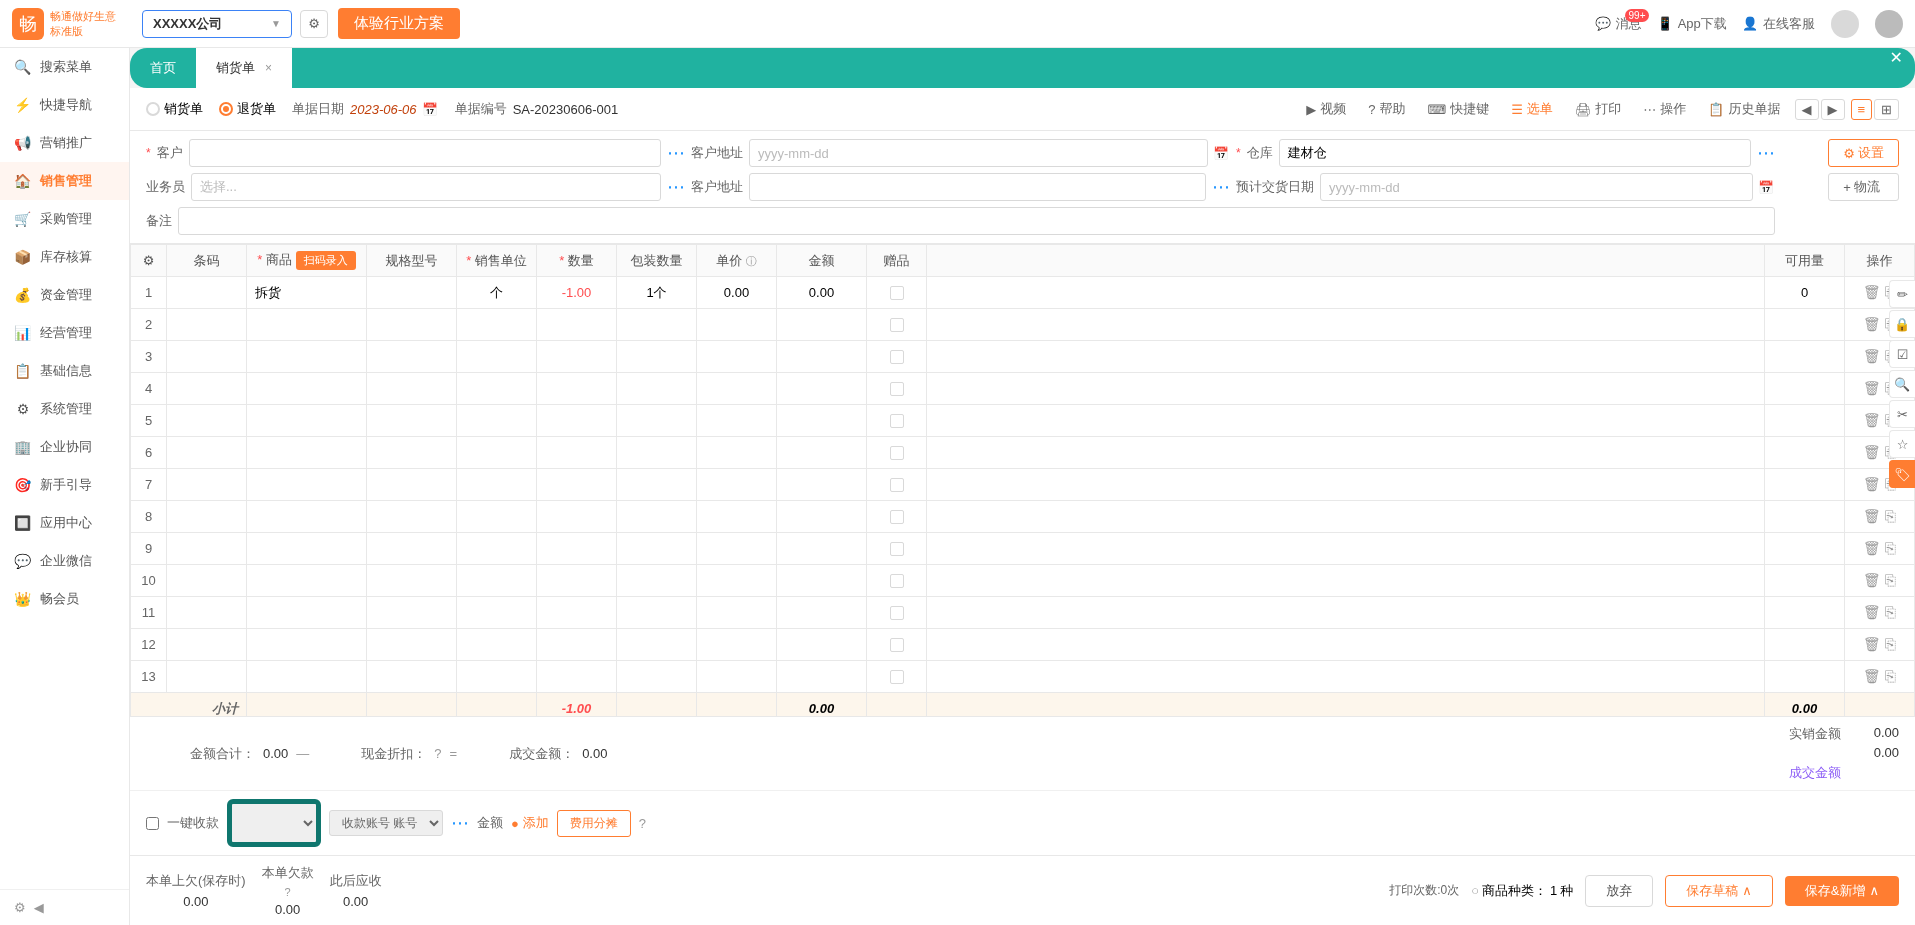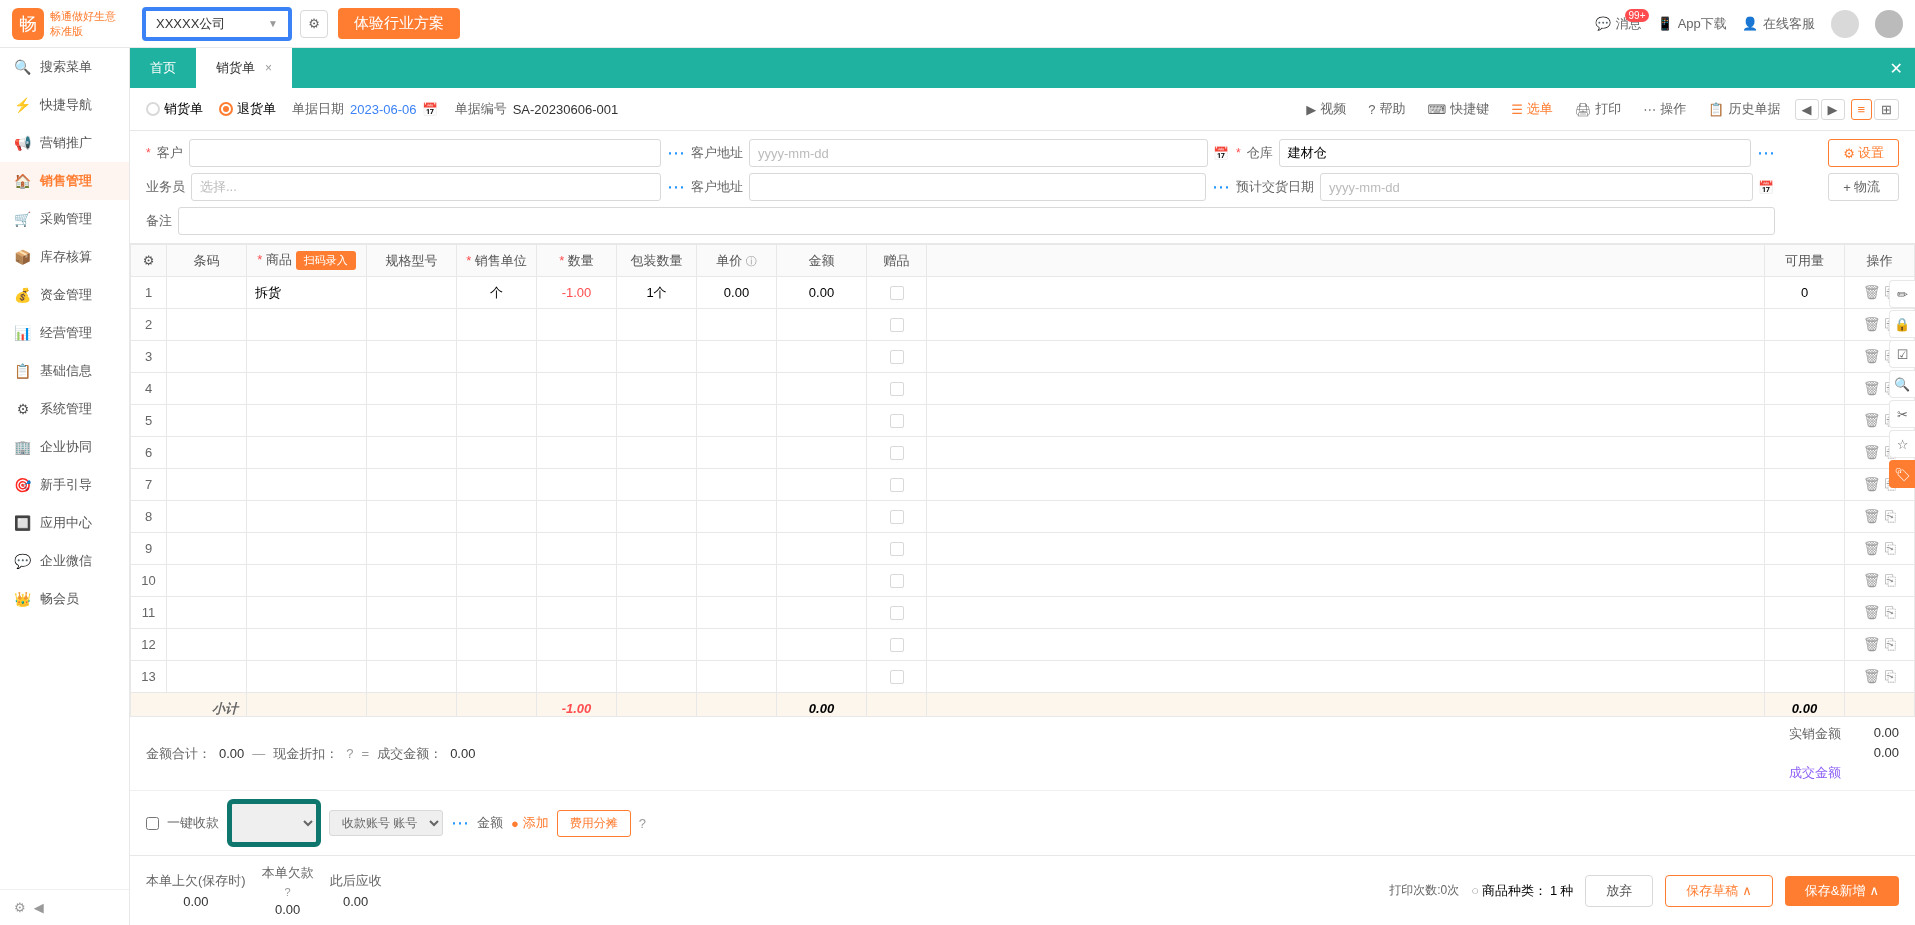--- a/index.html
+++ b/index.html
@@ -3,21 +3,21 @@
   <meta charset="utf-8">
   <style>
     * { box-sizing: border-box; margin: 0; padding: 0; font-family: 'Microsoft YaHei', Arial, sans-serif; font-size: 13px; }
     body { background: #f5f5f5; display: flex; flex-direction: column; height: 925px; overflow: hidden; }
 
     
     .top-bar { background: #fff; height: 48px; display: flex; align-items: center; padding: 0 12px; border-bottom: 1px solid #e8e8e8; flex-shrink: 0; }
     .logo-area { display: flex; align-items: center; gap: 6px; width: 130px; }
     .logo-icon { width: 32px; height: 32px; background: #ff7d31; border-radius: 6px; display: flex; align-items: center; justify-content: center; color: white; font-size: 18px; }
     .logo-text { font-size: 12px; color: #ff7d31; line-height: 1.3; }
-    .company-selector { display: flex; align-items: center; gap: 6px; border: 4px solid #3b82f6; border-radius: 4px; padding: 4px 10px; cursor: pointer; min-width: 150px; }
+    .company-selector { display: flex; align-items: center; gap: 6px; border: 1px solid #3b82f6; border-radius: 4px; padding: 4px 10px; cursor: pointer; min-width: 150px; font-weight: bold; }
     .company-name { font-size: 13px; color: #333; flex: 1; }
     .chevron-down { color: #999; font-size: 10px; }
     .gear-btn { width: 28px; height: 28px; border: 1px solid #d9d9d9; border-radius: 4px; display: flex; align-items: center; justify-content: center; cursor: pointer; margin-left: 8px; color: #666; }
     .trial-btn { background: #ff7d31; color: white; border: none; border-radius: 4px; padding: 6px 16px; cursor: pointer; font-size: 15px; margin-left: 10px; }
     .top-right { margin-left: auto; display: flex; align-items: center; gap: 16px; }
     .msg-area { position: relative; display: flex; align-items: center; gap: 4px; cursor: pointer; color: #666; }
     .badge { position: absolute; top: -6px; right: -8px; background: #ff4d4f; color: white; font-size: 10px; border-radius: 8px; padding: 1px 4px; }
     .top-right-item { display: flex; align-items: center; gap: 4px; cursor: pointer; color: #666; font-size: 13px; }
     .avatar { width: 28px; height: 28px; border-radius: 50%; background: #d9d9d9; }
 
@@ -27,21 +27,21 @@
     .sidebar-item { display: flex; align-items: center; gap: 8px; padding: 10px 14px; cursor: pointer; color: #555; font-size: 13px; }
     .sidebar-item.active { background: #fff5f0; color: #ff7d31; font-weight: bold; }
     .sidebar-icon { width: 18px; text-align: center; font-size: 14px; }
     .sidebar-bottom { margin-top: auto; display: flex; align-items: center; padding: 10px 14px; border-top: 1px solid #f0f0f0; gap: 8px; }
     .sidebar-bottom-btn { cursor: pointer; color: #999; }
 
     
     .content-area { flex: 1; display: flex; flex-direction: column; overflow: hidden; }
 
     
-    .tab-bar { background: #20b2a0; display: flex; align-items: center; height: 40px; padding: 0 0; flex-shrink: 0; }
+    .tab-bar { background: #20b2a0; display: flex; align-items: flex-start; height: 40px; padding: 0 0; flex-shrink: 0; border-radius: 17px; }
     .tab-item { padding: 0 20px; height: 40px; display: flex; align-items: center; cursor: pointer; color: rgba(255,255,255,0.8); font-size: 13px; gap: 6px; }
     .tab-item.active { background: #fff; color: #333; }
     .tab-bar-home { background: transparent; color: white; }
     .radio-item { display: flex; align-items: center; gap: 4px; cursor: pointer; font-size: 13px; }
     .radio-dot { width: 14px; height: 14px; border-radius: 50%; border: 2px solid #d9d9d9; display: flex; align-items: center; justify-content: center; }
     .radio-dot.selected { border-color: #ff7d31; }
     .radio-dot.selected::after { content: ''; width: 6px; height: 6px; background: #ff7d31; border-radius: 50%; display: block; }
     .toolbar-btn { display: flex; align-items: center; gap: 4px; padding: 4px 8px; cursor: pointer; color: #666; font-size: 12px; border-radius: 3px; }
     .toolbar-btn.active { color: #ff7d31; }
 
@@ -64,21 +64,21 @@
     .col-ops { width: 70px; }
     .scan-btn { background: #ff7d31; color: white; border: none; border-radius: 3px; padding: 2px 8px; cursor: pointer; font-size: 11px; }
     .ops-icons { display: flex; gap: 4px; justify-content: center; }
     .op-icon { cursor: pointer; color: #999; font-size: 14px; }
     .subtotal-row td { background: #fdf6ec; font-weight: bold; font-style: italic; }
     .checkbox-cell { display: flex; justify-content: center; }
 
     
     .footer-area { background: #fff; border-top: 1px solid #e8e8e8; flex-shrink: 0; }
     .footer-top { padding: 8px 16px; display: flex; align-items: center; gap: 8px; border-bottom: 1px solid #f0f0f0; }
-    .footer-label { color: #666; }
+    .footer-label { color: #666; margin-left: 44px; }
     .footer-value { color: #333; font-weight: 500; }
     .footer-dash { color: #999; }
     .footer-eq { color: #999; }
     .footer-bottom { padding: 8px 16px; display: flex; align-items: center; gap: 8px; }
 
     
     .bottom-bar { background: #fff; border-top: 1px solid #e8e8e8; padding: 8px 16px; display: flex; align-items: center; gap: 16px; flex-shrink: 0; }
     .bottom-stat { color: #666; font-size: 12px; display: flex; align-items: center; gap: 4px; flex-direction: column; }
     .bottom-stat .val { color: #333; }
     .bottom-right { margin-left: auto; display: flex; align-items: center; gap: 12px; }
@@ -213,21 +213,21 @@
         <div class="radio-dot"></div>
         <span>销货单</span>
       </div>
       <div class="radio-item">
         <div class="radio-dot selected"></div>
         <span>退货单</span>
       </div>
 
       <div style="display:flex;align-items:center;gap:6px;">
         <span style="color:#666;">单据日期</span>
-        <span style="color:#3b82f6;font-weight:500;">2023-06-06</span>
+        <span style="color:#c2410c;font-weight:500;font-style:italic;">2023-06-06</span>
         <span style="color:#999;cursor:pointer;">📅</span>
       </div>
 
       <div style="display:flex;align-items:center;gap:6px;">
         <span style="color:#666;">单据编号</span>
         <span style="color:#333;">SA-20230606-001</span>
       </div>
 
       <div style="margin-left:auto;display:flex;align-items:center;gap:6px;">
         <div class="toolbar-btn">

